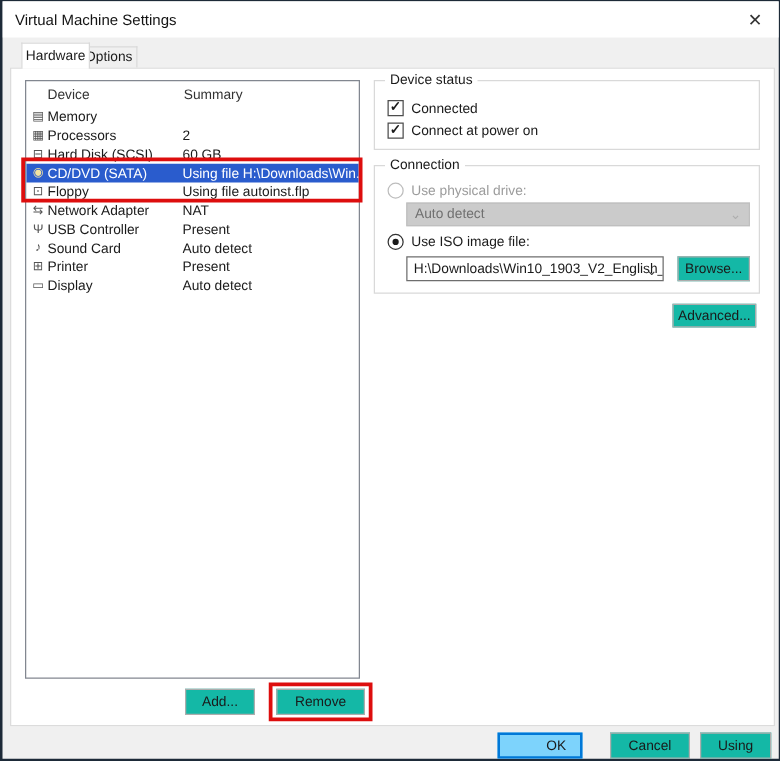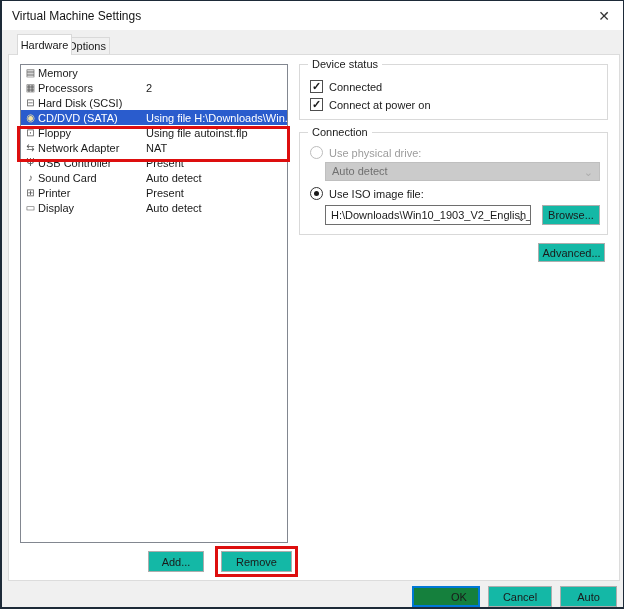--- a/index.html
+++ b/index.html
@@ -74,21 +74,21 @@
 
   .combo-iso { position:absolute; left:25px; top:72px; width:206px; height:20px;
     background:#ffffff; border:1px solid #6e6e6e; line-height:18px; padding:0 14px 0 5px;
     overflow:hidden; white-space:nowrap; color:#1a1a1a; }
   .combo-iso .chev { position:absolute; right:4px; top:2px; color:#333; }
 
   .btn-browse { position:absolute; left:242px; top:72px; width:58px; height:20px; }
 
   
   .footer-btn { position:absolute; top:585px; height:21px; }
-  #btn-ok { left:410px; width:68px; border:2px solid var(--focus_blue,#0078d7); background:#15803d;padding-left:26px; }
+  #btn-ok { left:396px; width:68px; border:2px solid var(--focus_blue,#0078d7); background:#7dd3fc;padding-left:26px; }
   #btn-cancel { left:486px; width:64px; }
   #btn-help { left:558px; width:57px; }
 </style>
 </head>
 <body>
 
 <div id="window">
 
   <div class="titlebar">
     <span class="title">Virtual Machine Settings</span>
@@ -96,33 +96,38 @@
   </div>
 
   <div id="tabs">
       <div class="tab active">Hardware</div>
       <div class="tab inactive">Options</div>
     </div>
 
   <div class="page">
 
     <div class="device-list">
+      <div class="dl-header">
+        <span class="col-device">Device</span>
+        <span class="col-summary">Summary</span>
+      </div>
       <div id="dl-rows">
           <div class="dl-row">
             <span class="dl-icon">▤</span>
             <span class="dl-device">Memory</span>
           </div>
           <div class="dl-row">
             <span class="dl-icon">▦</span>
             <span class="dl-device">Processors</span>
             <span class="dl-summary">2</span>
           </div>
           <div class="dl-row">
             <span class="dl-icon">⊟</span>
             <span class="dl-device">Hard Disk (SCSI)</span>
+            <span class="dl-summary">60 GB</span>
           </div>
           <div class="dl-row selected">
             <span class="dl-icon">◉</span>
             <span class="dl-device">CD/DVD (SATA)</span>
             <span class="dl-summary">Using file H:\Downloads\Win...</span>
           </div>
           <div class="dl-row">
             <span class="dl-icon">⊡</span>
             <span class="dl-device">Floppy</span>
             <span class="dl-summary">Using file autoinst.flp</span>
@@ -197,15 +202,15 @@
       </div>
 
       <button class="btn btn-browse">Browse...</button>
     </div>
 
     <button class="btn btn-advanced">Advanced...</button>
   </div>
 
   <button id="btn-ok" class="btn footer-btn">OK</button>
   <button id="btn-cancel" class="btn footer-btn">Cancel</button>
-  <button id="btn-help" class="btn footer-btn">Auto</button>
+  <button id="btn-help" class="btn footer-btn">Using</button>
 
 </div>
 
 </body></html>

